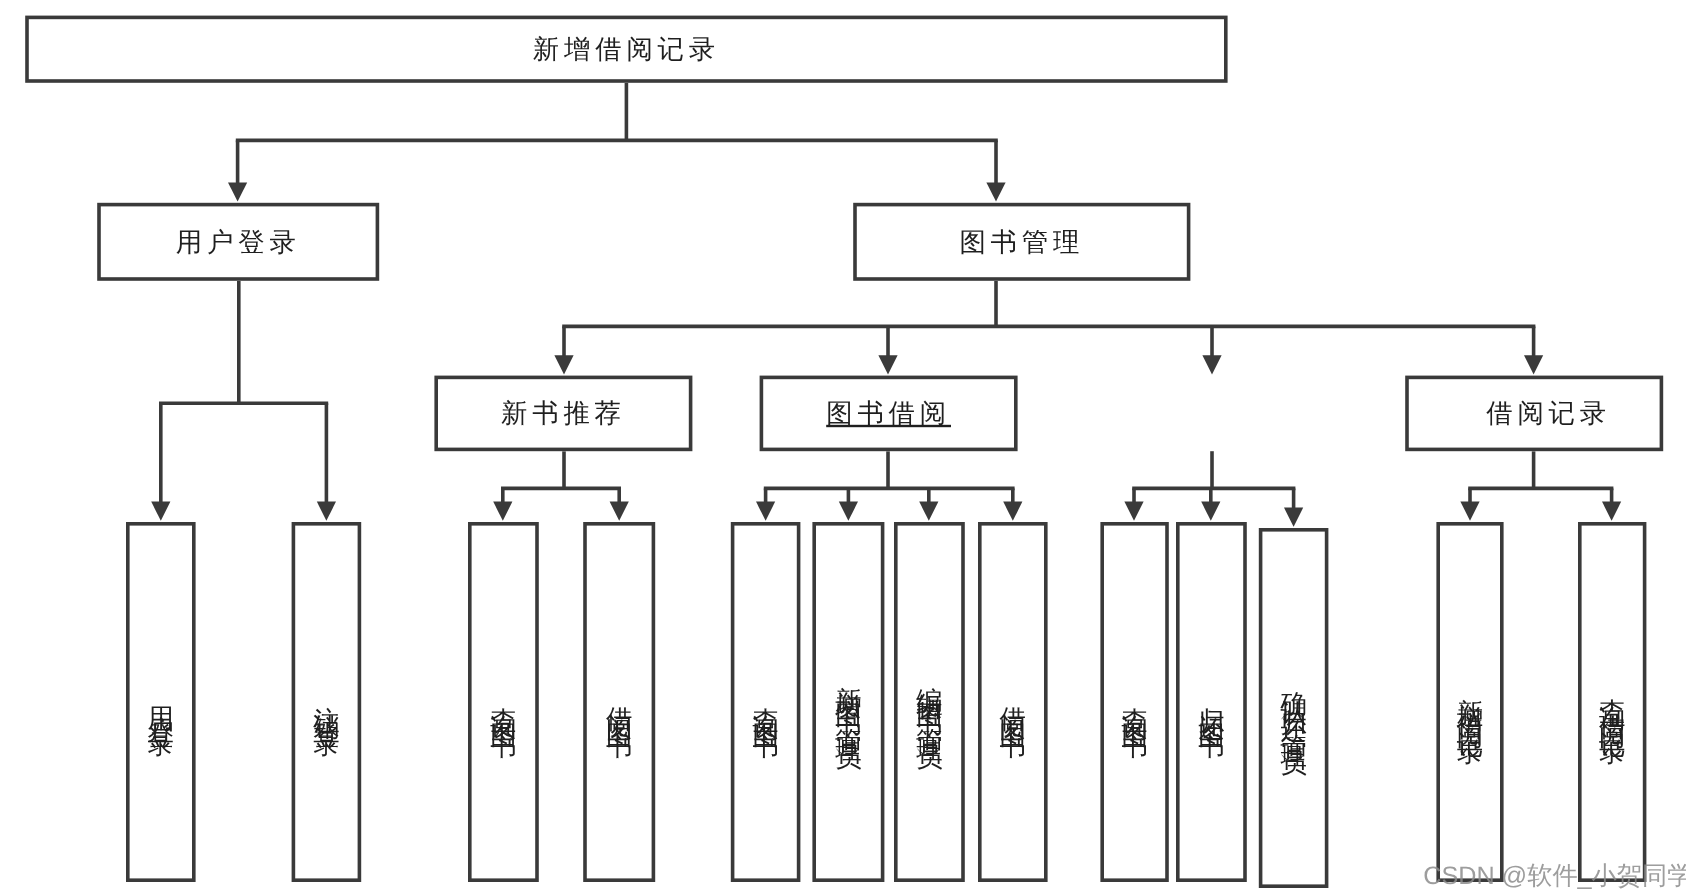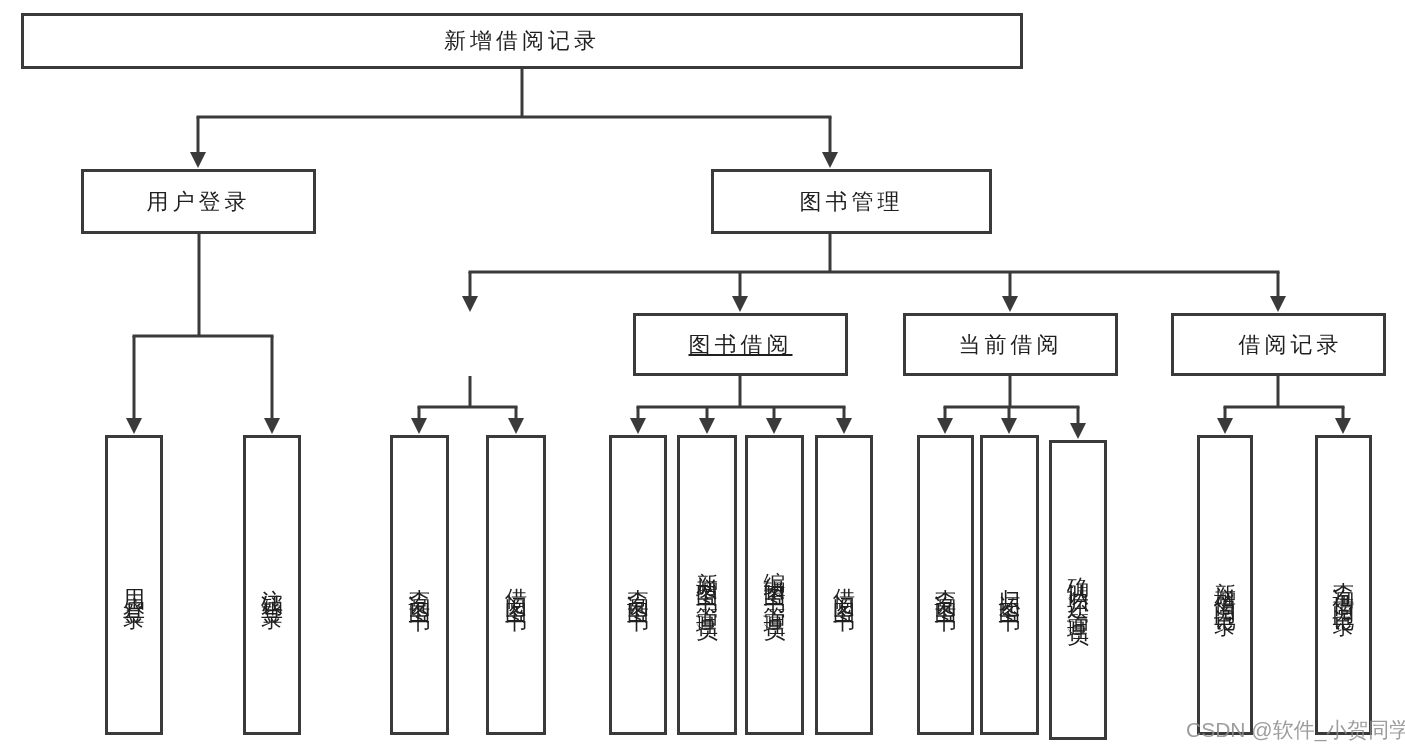--- a/index.html
+++ b/index.html
@@ -141,26 +141,26 @@
     <span class="hlabel">新增借阅记录</span>
   </div>
 
   <div class="node n-login">
     <span class="hlabel">用户登录</span>
   </div>
   <div class="node n-mgmt">
     <span class="hlabel">图书管理</span>
   </div>
 
+  <div class="node n-recommend">
+    <span class="hlabel">新书推荐</span>
+  </div>
   <div class="node n-borrow">
     <span class="hlabel">图书借阅</span>
   </div>
-  <div class="node n-current">
-    <span class="hlabel">当前借阅</span>
-  </div>
   <div class="node n-records">
     <span class="hlabel">借阅记录</span>
   </div>
 
   <div class="node leaf lf-a1">
     <span class="vtext">用户登录</span>
   </div>
   <div class="node leaf lf-a2">
     <span class="vtext">注销登录</span>
   </div>

